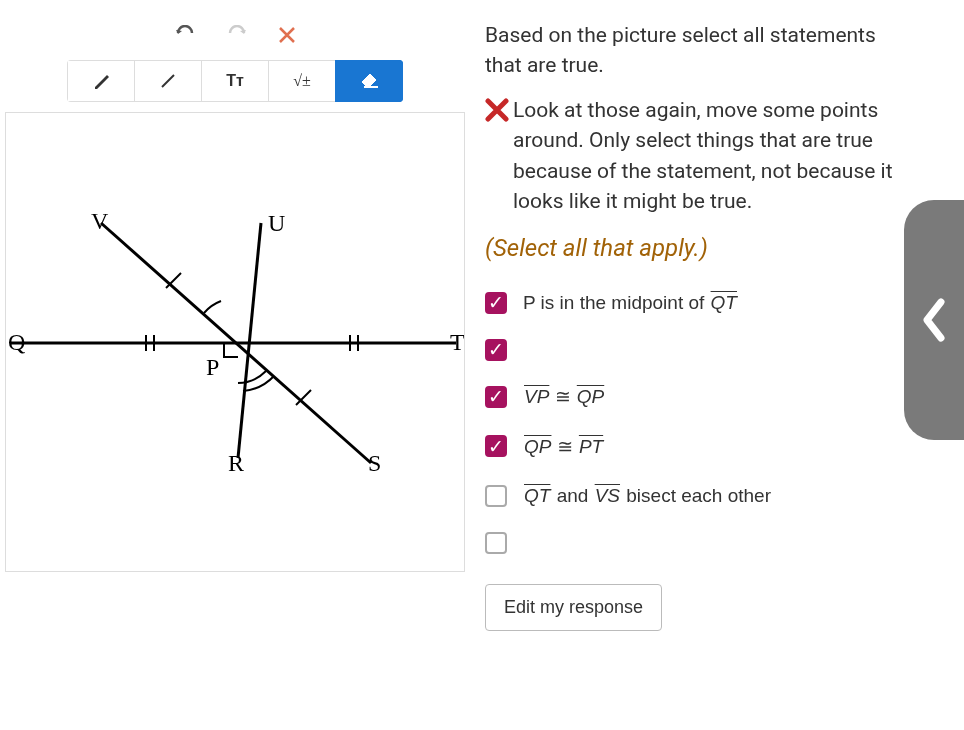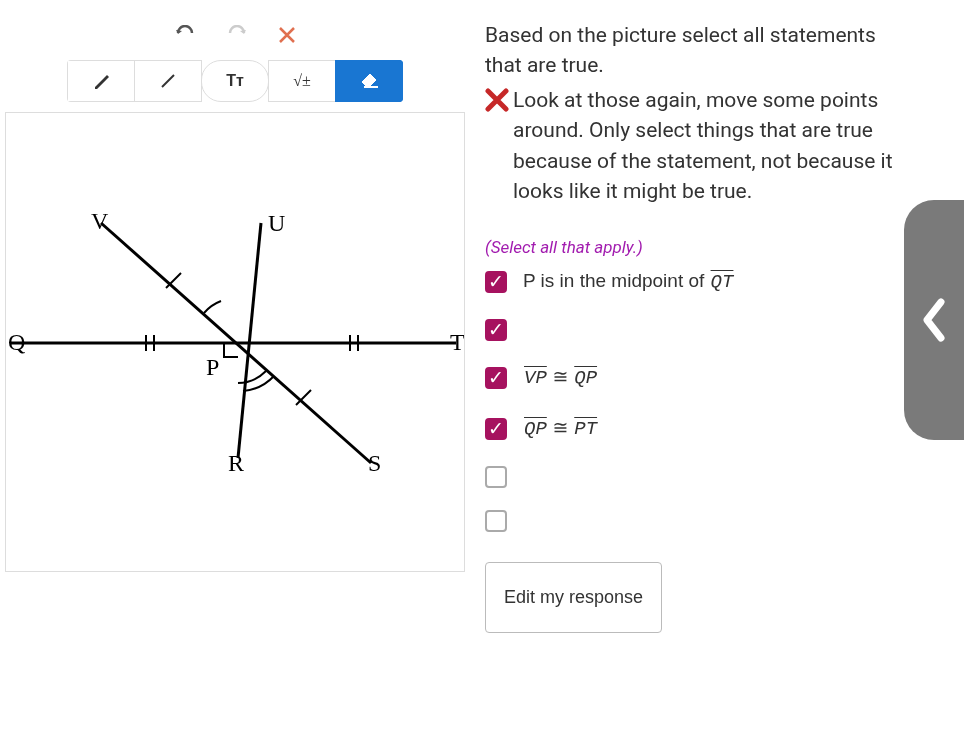--- a/index.html
+++ b/index.html
@@ -58,40 +58,40 @@
   }
   .right-panel {
     position: absolute;
     left: 485px;
     top: 20px;
     width: 430px;
     font-size: 20px;
     line-height: 1.45;
     color: #333;
   }
-  .question { margin-bottom: 4px; font-size:21px; }
-  .feedback-row { display:flex; align-items:flex-start; gap:4px; margin-bottom: 28px; font-size:21px;}
+  .question { margin-bottom: 14px; font-size:21px; }
+  .feedback-row { display:flex; align-items:flex-start; gap:4px; margin-bottom: 14px; font-size:21px;}
   .feedback-icon { color:#c62828; font-weight:bold; font-size:24px; flex:0 0 auto; margin-top:2px; }
-  .instr { font-style: italic; color:#a21caf; margin-bottom: 8px; font-size:17px;}
+  .instr { font-style: italic; color:#a16207; margin-bottom: 24px; font-size:24px;}
   .options { display:flex; flex-direction:column; gap:22px; margin-bottom:30px; }
   .opt { display:flex; align-items:center; gap:16px; font-size:19px; }
   .checkbox {
     width:22px; height:22px; border:2px solid #aaa; border-radius:4px;
     display:flex; align-items:center; justify-content:center;
     flex:0 0 22px;
     cursor:pointer;
   }
   .checkbox.checked { background:#a6125f; border-color:#a6125f; color:#fff; }
   .opt-text { font-family: -apple-system, sans-serif; }
   .serif { font-family: Georgia, 'Times New Roman', serif; font-style: italic; }
-  .seg { text-decoration: overline; display:inline-block; font-style: italic; font-family: Liberation Mono, monospace; padding:0 1px;text-align:right;}
+  .seg { text-decoration: overline; display:inline-block; font-style: italic; font-family: Liberation Sans, sans-serif; padding:0 1px;text-align:right;}
   .edit-btn {
     border:1px solid #bbb;
     background:#fff;
-    padding:24px 18px;
+    padding:12px 18px;
     font-size:18px;
     border-radius:4px;
     cursor:pointer;
     color:#333;
   }
   .side-tab {
     position:absolute;
     right:0;
     top:200px;
     width:60px;
@@ -133,21 +133,21 @@
       <div class="tool-btn">
         <svg width="18" height="18" viewBox="0 0 18 18">
             <path d="M3 15 L13 5 L15 7 L5 17 L3 17 Z M13 5 L15 3 L17 5 L15 7 Z" fill="#333"></path>
           </svg>
       </div>
       <div class="tool-btn">
         <svg width="20" height="20" viewBox="0 0 20 20">
             <line x1="4" y1="16" x2="16" y2="4" stroke="#333" stroke-width="2"></line>
           </svg>
       </div>
-      <div class="tool-btn" style="font-weight:bold;font-size:16px;font-style:normal;font-family:sans-serif;border-radius:20px;">
+      <div class="tool-btn" style="font-weight:bold;font-size:16px;font-style:normal;font-family:sans-serif;">
         <span>Tᴛ</span>
       </div>
       <div class="tool-btn" style="font-size:16px;">
         <span>√±</span>
       </div>
       <div class="tool-btn active">
         <svg width="22" height="18" viewBox="0 0 22 18">
             <path d="M8 14 L4 10 L12 2 L18 8 L12 14 Z" fill="#fff" stroke="#fff" stroke-width="1"></path>
             <line x1="6" y1="15" x2="20" y2="15" stroke="#fff" stroke-width="2"></line>
           </svg>
@@ -217,20 +217,21 @@
     <div class="opt">
       <div class="checkbox checked">✓</div>
       <span class="opt-text serif"><span class="seg">VP</span><span style="font-style:normal;"> ≅ </span><span class="seg">QP</span></span>
     </div>
     <div class="opt">
       <div class="checkbox checked">✓</div>
       <span class="opt-text serif"><span class="seg">QP</span><span style="font-style:normal;"> ≅ </span><span class="seg">PT</span></span>
     </div>
     <div class="opt">
       <div class="checkbox"></div>
+      <span class="opt-text"><span class="seg">QT</span><span> and </span><span class="seg">VS</span><span> bisect each other</span></span>
     </div>
     <div class="opt">
       <div class="checkbox"></div>
     </div>
   </div>
 
   <button class="edit-btn">Edit my response</button>
 </div>
 
 <div class="side-tab">

